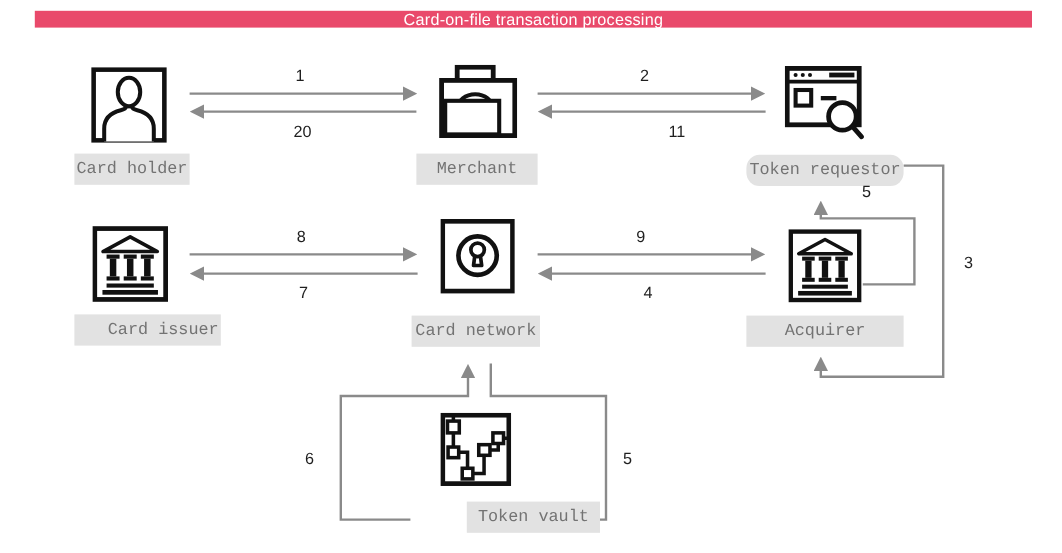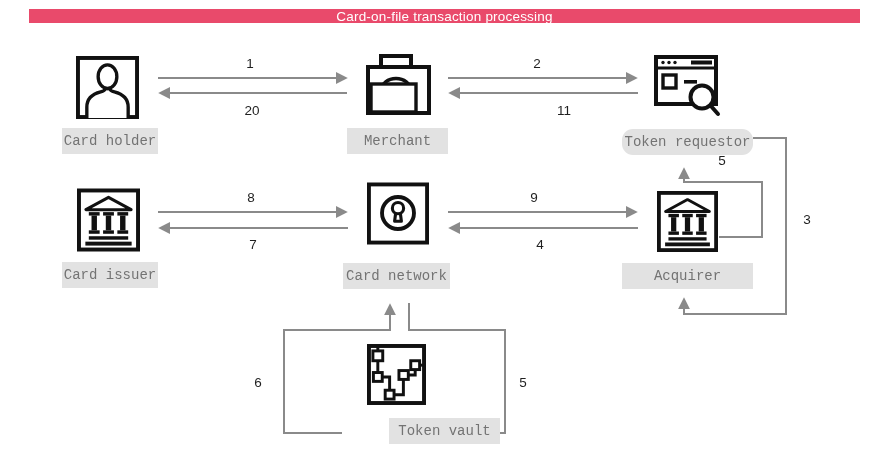--- a/index.html
+++ b/index.html
@@ -13,21 +13,21 @@
     display:flex;align-items:center;justify-content:center;letter-spacing:.2px;
   }
   .conn{position:absolute;left:0;top:0;width:885px;height:461px;}
   .node-label{
     position:absolute;background:#e2e2e2;color:#737373;font-size:14px;
     display:flex;align-items:center;justify-content:center;height:26px;font-family:Liberation Mono, monospace;
   }
   .lbl-card-holder{left:62px;top:128px;width:96px;}
   .lbl-merchant{left:347px;top:128px;width:101px;}
   .lbl-token-requestor{left:622px;top:129px;width:131px;border-radius:11px;}
-  .lbl-card-issuer{left:62px;top:262px;width:96px;}
+  .lbl-card-issuer{left:62px;top:262px;width:96px;padding-left:26px;}
   .lbl-card-network{left:343px;top:263px;width:107px;}
   .lbl-acquirer{left:622px;top:263px;width:131px;}
   .lbl-token-vault{left:342px;top:418px;width:111px;margin-left:47px;}
   .icon{position:absolute;}
   .flow-num{
     position:absolute;color:#1f1f1f;font-size:13.5px;
     transform:translate(-50%,-50%);white-space:nowrap;
   }
 </style>
 </head>

